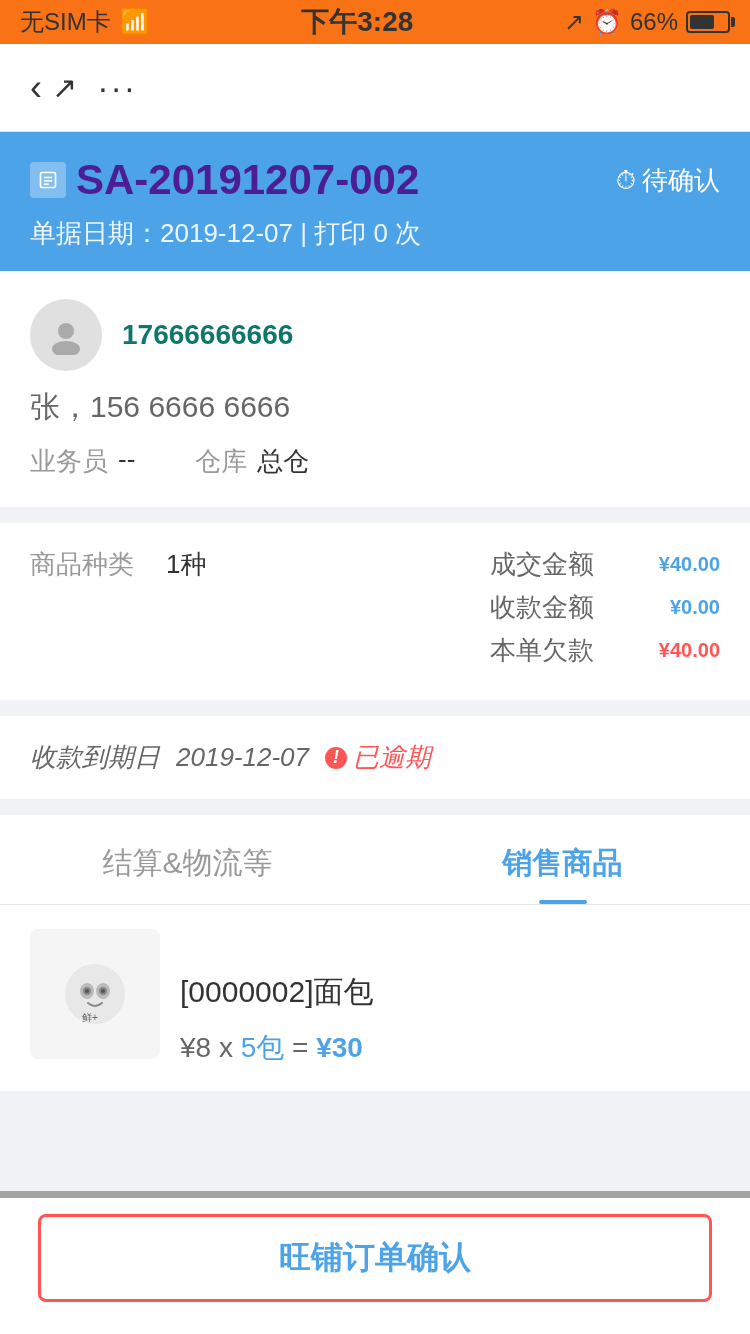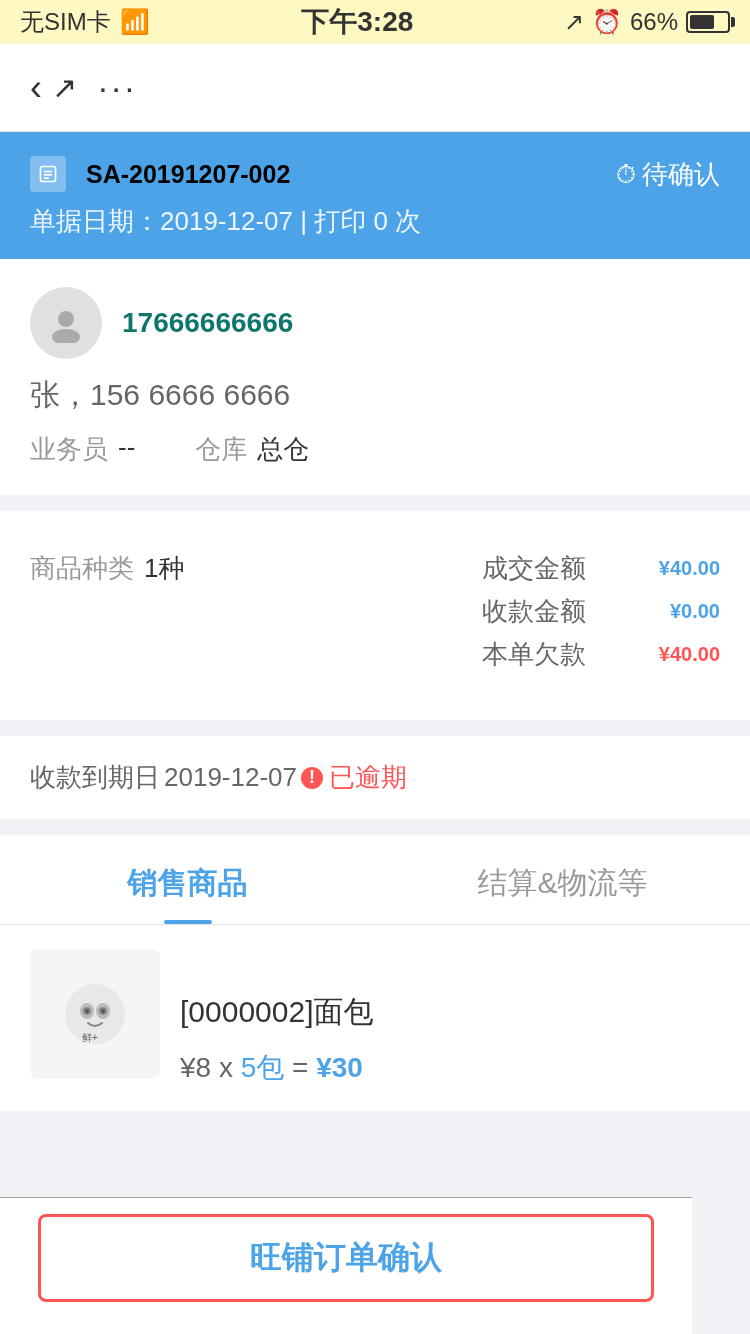--- a/index.html
+++ b/index.html
@@ -10,21 +10,21 @@
       font-family: -apple-system, "PingFang SC", "Helvetica Neue", Arial, sans-serif;
       background: #f0f2f5;
       font-size: 28px;
       color: #333;
       position: relative;
     }
 
     
     .status-bar {
       height: 44px;
-      background: #fef9c3;
+      background: #f97316;
       display: flex;
       align-items: center;
       justify-content: space-between;
       padding: 0 20px;
       font-size: 24px;
       font-weight: 500;
     }
     .status-left { display: flex; align-items: center; gap: 10px; }
     .status-center { font-size: 28px; font-weight: 600; }
     .status-right { display: flex; align-items: center; gap: 8px; font-size: 24px; }
@@ -59,26 +59,26 @@
       padding: 24px 30px 20px;
       margin-bottom: 0;
     }
     .header-top {
       display: flex;
       align-items: center;
       justify-content: space-between;
       margin-bottom: 12px;
     }
     .order-id {
-      font-size: 25px;
+      font-size: 42px;
       font-weight: 700;
-      color: #000000;
-      display: flex;
-      align-items: center;
-      gap: 20px;
+      color: #4c1d95;
+      display: flex;
+      align-items: center;
+      gap: 10px;
     }
     .order-id-icon {
       width: 36px; height: 36px;
       background: rgba(255,255,255,0.3);
       border-radius: 4px;
       display: flex; align-items: center; justify-content: center;
       font-size: 20px; color: #fff;
     }
     .order-status {
       display: flex; align-items: center; gap: 6px;
@@ -117,46 +117,47 @@
       font-size: 26px;
       color: #666;
     }
     .meta-item { display: flex; gap: 10px; }
     .meta-label { color: #999; }
     .meta-value { color: #333; }
 
     
     .summary-card {
       background: #fff;
-      padding: 40px 30px;
+      padding: 24px 30px;
       margin-bottom: 16px;
       display: flex;
       align-items: flex-start;
       justify-content: space-between;
     }
     .summary-left { display: flex; align-items: center; gap: 10px; font-size: 26px; color: #666; }
     .summary-label { font-size: 26px; color: #999; }
-    .summary-value { font-size: 26px; color: #333; font-weight: 500; }
+    .summary-value { font-size: 26px; color: #333; font-weight: 500; margin-left: 22px; }
     .summary-right { text-align: right; }
-    .amount-row { display: flex; justify-content: flex-end; align-items: center; gap: 24px; margin-bottom: 8px; }
+    .amount-row { display: flex; justify-content: flex-end; align-items: center; gap: 16px; margin-bottom: 8px; }
     .amount-label { font-size: 26px; color: #666; }
     .amount-value { font-size: 20px; font-weight: 700; min-width: 110px; text-align: right; }
     .amount-blue { color: #4da3e8; }
     .amount-red { color: #f55; }
 
     
     .due-card {
       background: #fff;
       padding: 24px 30px;
       margin-bottom: 16px;
       display: flex;
       align-items: center;
-      gap: 4px;
+      gap: 16px;
       font-size: 26px;
       color: #666;
+      font-style: italic;
     }
     .overdue-badge {
       display: flex; align-items: center; gap: 6px;
       color: #f55; font-size: 26px;
     }
     .overdue-dot {
       width: 22px; height: 22px; background: #f55; border-radius: 50%;
       display: flex; align-items: center; justify-content: center;
       color: #fff; font-size: 18px; font-weight: 700;
     }
@@ -221,24 +222,24 @@
     .empty-area {
       background: #f0f2f5;
       height: 200px;
     }
 
     
     .bottom-bar {
       position: fixed;
       bottom: 0;
       left: 0;
-      width: 692px;
+      width: 750px;
       background: #fff;
       padding: 16px 38px 32px;
-      border-top: 1px solid #a3a3a3;
+      border-top: 7px solid #a3a3a3;
     }
     .confirm-btn {
       width: 100%;
       height: 88px;
       background: #fff;
       border: 3px solid #f55;
       border-radius: 8px;
       font-size: 32px;
       font-weight: 600;
       color: #4da3e8;
@@ -344,25 +345,25 @@
 <div class="due-card">
   <span>收款到期日</span>
   <span>2019-12-07</span>
   <div class="overdue-badge">
     <div class="overdue-dot">!</div>
     <span>已逾期</span>
   </div>
 </div>
 
 <div class="tabs-container">
+  <div class="tab">
+    <span>结算&amp;物流等</span>
+  </div>
   <div class="tab active">
     <span>销售商品</span>
-  </div>
-  <div class="tab">
-    <span>结算&amp;物流等</span>
   </div>
 </div>
 
 <div class="product-list">
   <div class="product-item">
     <div class="product-img">
       <svg viewBox="0 0 70 70" fill="none" xmlns="http://www.w3.org/2000/svg">
 
         <circle cx="35" cy="35" r="30" fill="#e8e8e8"></circle>
         <ellipse cx="27" cy="32" rx="7" ry="8" fill="#bbb"></ellipse>

